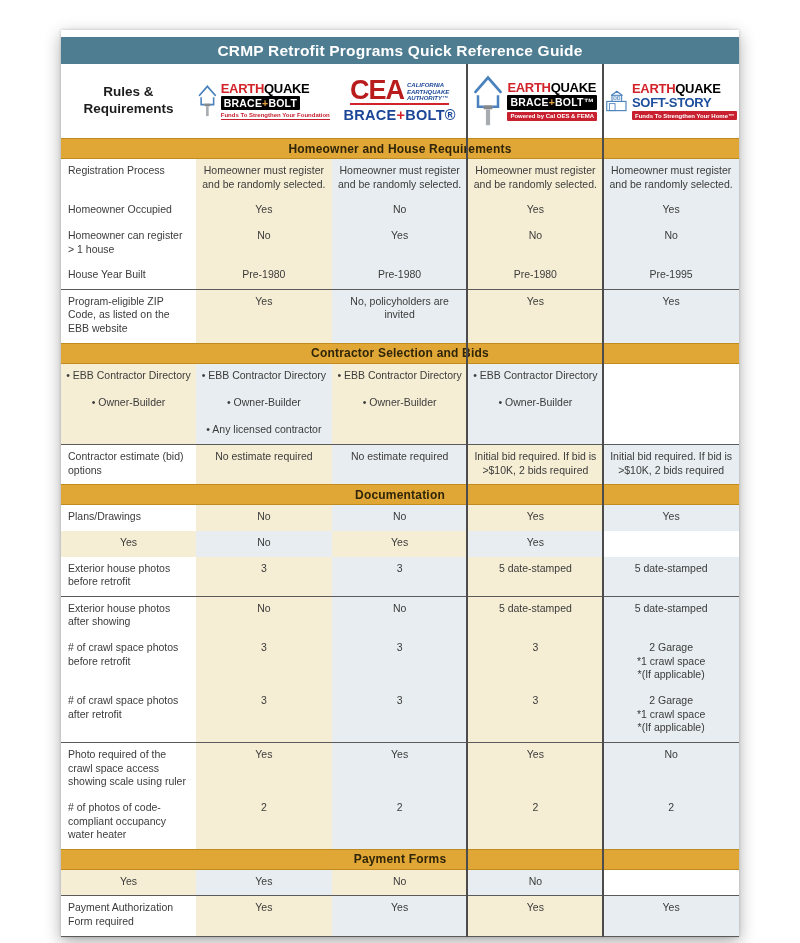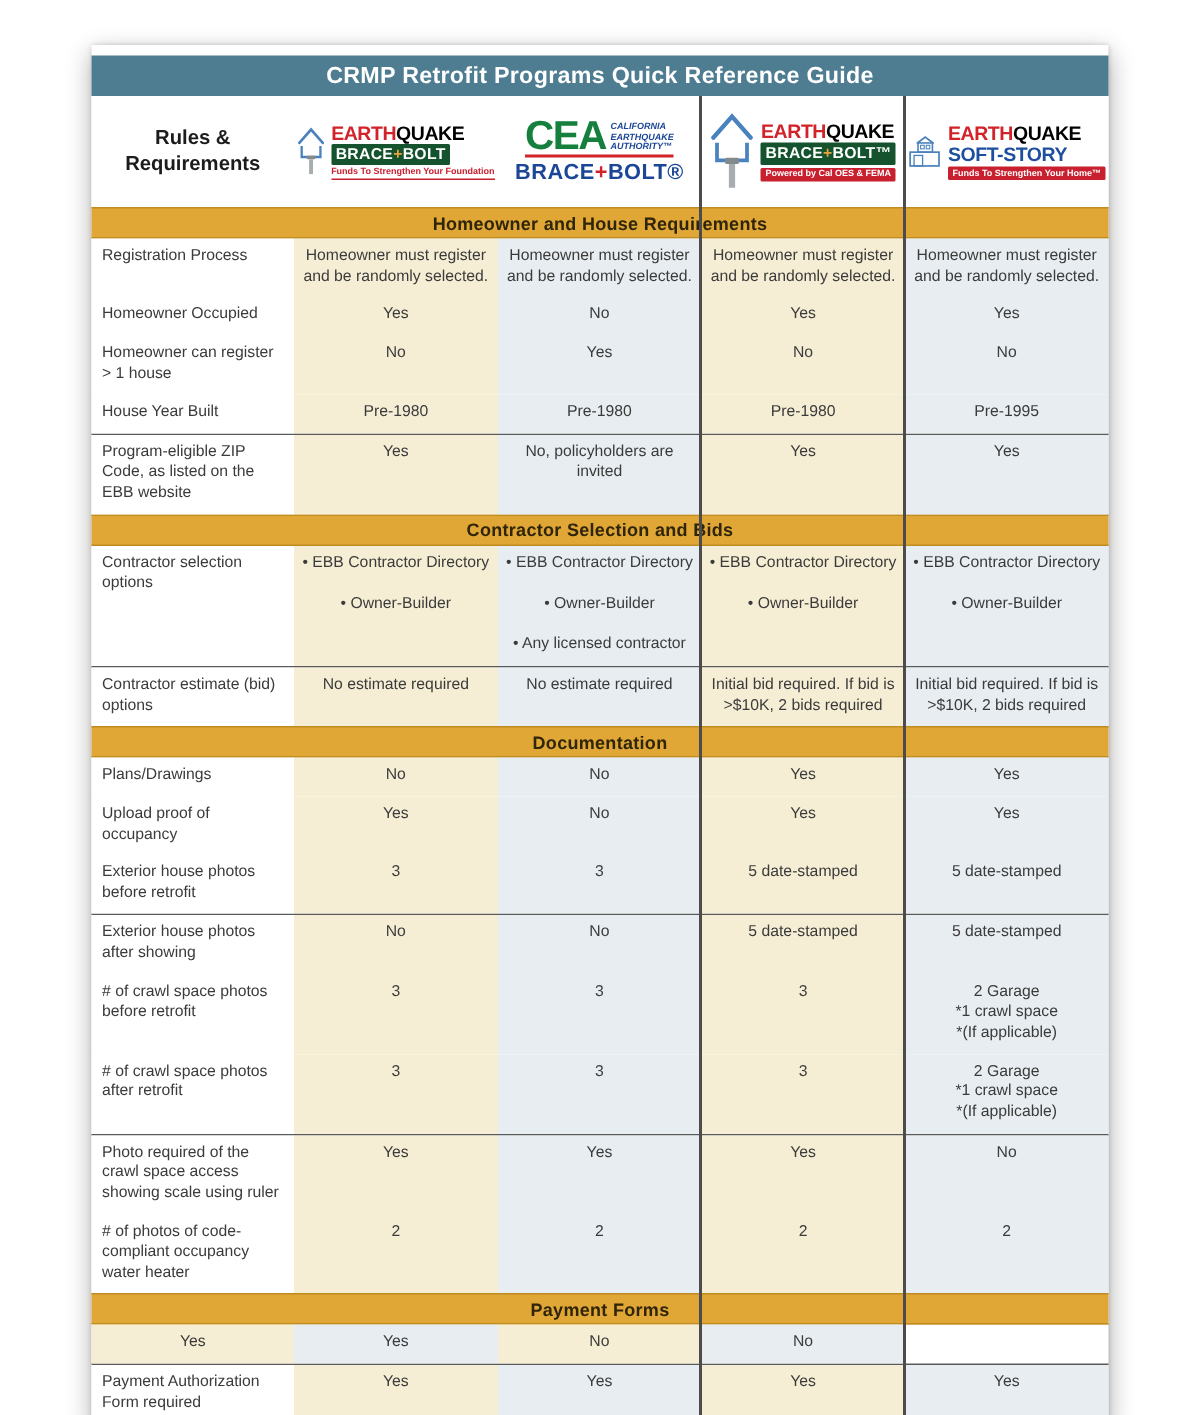--- a/index.html
+++ b/index.html
@@ -21,30 +21,30 @@
 
   .logo-row { display:grid; grid-template-columns:135px 1fr 1fr 1fr 1fr; height:74px; background:#fff; }
   .logo-cell { display:flex; align-items:center; justify-content:center; gap:4px; padding:2px; overflow:hidden; }
   .corner { display:flex; align-items:center; justify-content:center; text-align:center;
             font-weight:bold; font-size:13.5px; color:#1c1c1c; line-height:1.25; }
 
   
   .logo-text { display:flex; flex-direction:column; align-items:flex-start; }
   .eq-line { font-size:13px; font-weight:800; letter-spacing:-.3px; line-height:1; }
   .red { color:#d2232a; } .goldtxt { color:#000000; }
-  .bb-box { background:#14532d; color:#fff; font-size:10.5px; font-weight:800;
+  .bb-box { background:#000000; color:#fff; font-size:10.5px; font-weight:800;
             padding:1px 3px; margin-top:1px; line-height:1.15; letter-spacing:.2px; border-radius:1px; }
   .bb-box .plus { color:#e8a33d; }
   .tagline-red { color:#c8202f; font-size:6px; font-weight:bold; margin-top:2px;
                  border-bottom:1.5px solid #c8202f; padding-bottom:1px; white-space:nowrap; }
   .tagline-bar { background:#c8202f; color:#fff; font-size:6px; font-weight:bold;
                  margin-top:2px; padding:1.5px 3px; white-space:nowrap; border-radius:1px; }
   .cea-wrap { display:flex; flex-direction:column; align-items:center; }
   .cea-top { display:flex; align-items:flex-start; gap:3px; border-bottom:2.5px solid #d2232a; padding-bottom:1px; }
-  .cea-acronym { color:#15803d; font-size:27px; font-weight:800; line-height:.85; letter-spacing:-1px; }
+  .cea-acronym { color:#b91c1c; font-size:27px; font-weight:800; line-height:.85; letter-spacing:-1px; }
   .cea-org { color:#1b4697; font-size:6px; font-weight:bold; font-style:italic; line-height:1.15; text-align:left; padding-top:3px; }
   .cea-brand { color:#1b4697; font-size:14.5px; font-weight:800; letter-spacing:.3px; margin-top:2px; }
   .cea-brand .plus { color:#d2232a; }
 
   
   .section-bar {
     background:#e0a636; border-top:1px solid #c08c20; border-bottom:1px solid #c08c20;
     color:#2f2508; font-weight:bold; font-size:12px; text-align:center;
     padding:2.5px 0; letter-spacing:.2px;
   }
@@ -166,21 +166,20 @@
         </div>
         <div class="trow divider">
           <div class="cell label">Program-eligible ZIP Code, as listed on the EBB website</div>
           <div class="cell val col0">Yes</div>
           <div class="cell val col1">No, policyholders are invited</div>
           <div class="cell val col2">Yes</div>
           <div class="cell val col3">Yes</div>
         </div>
         <div class="section-bar">Contractor Selection and Bids</div>
         <div class="trow">
-          <div class="cell label">Contractor selection options</div>
           <div class="cell val col0">• EBB Contractor Directory
 
 • Owner-Builder</div>
           <div class="cell val col1">• EBB Contractor Directory
 
 • Owner-Builder
 
 • Any licensed contractor</div>
           <div class="cell val col2">• EBB Contractor Directory
 
@@ -198,21 +197,20 @@
         </div>
         <div class="section-bar">Documentation</div>
         <div class="trow">
           <div class="cell label">Plans/Drawings</div>
           <div class="cell val col0">No</div>
           <div class="cell val col1">No</div>
           <div class="cell val col2">Yes</div>
           <div class="cell val col3">Yes</div>
         </div>
         <div class="trow">
-          <div class="cell label">Upload proof of occupancy</div>
           <div class="cell val col0">Yes</div>
           <div class="cell val col1">No</div>
           <div class="cell val col2">Yes</div>
           <div class="cell val col3">Yes</div>
         </div>
         <div class="trow">
           <div class="cell label">Exterior house photos before retrofit</div>
           <div class="cell val col0">3</div>
           <div class="cell val col1">3</div>
           <div class="cell val col2">5 date-stamped</div>

